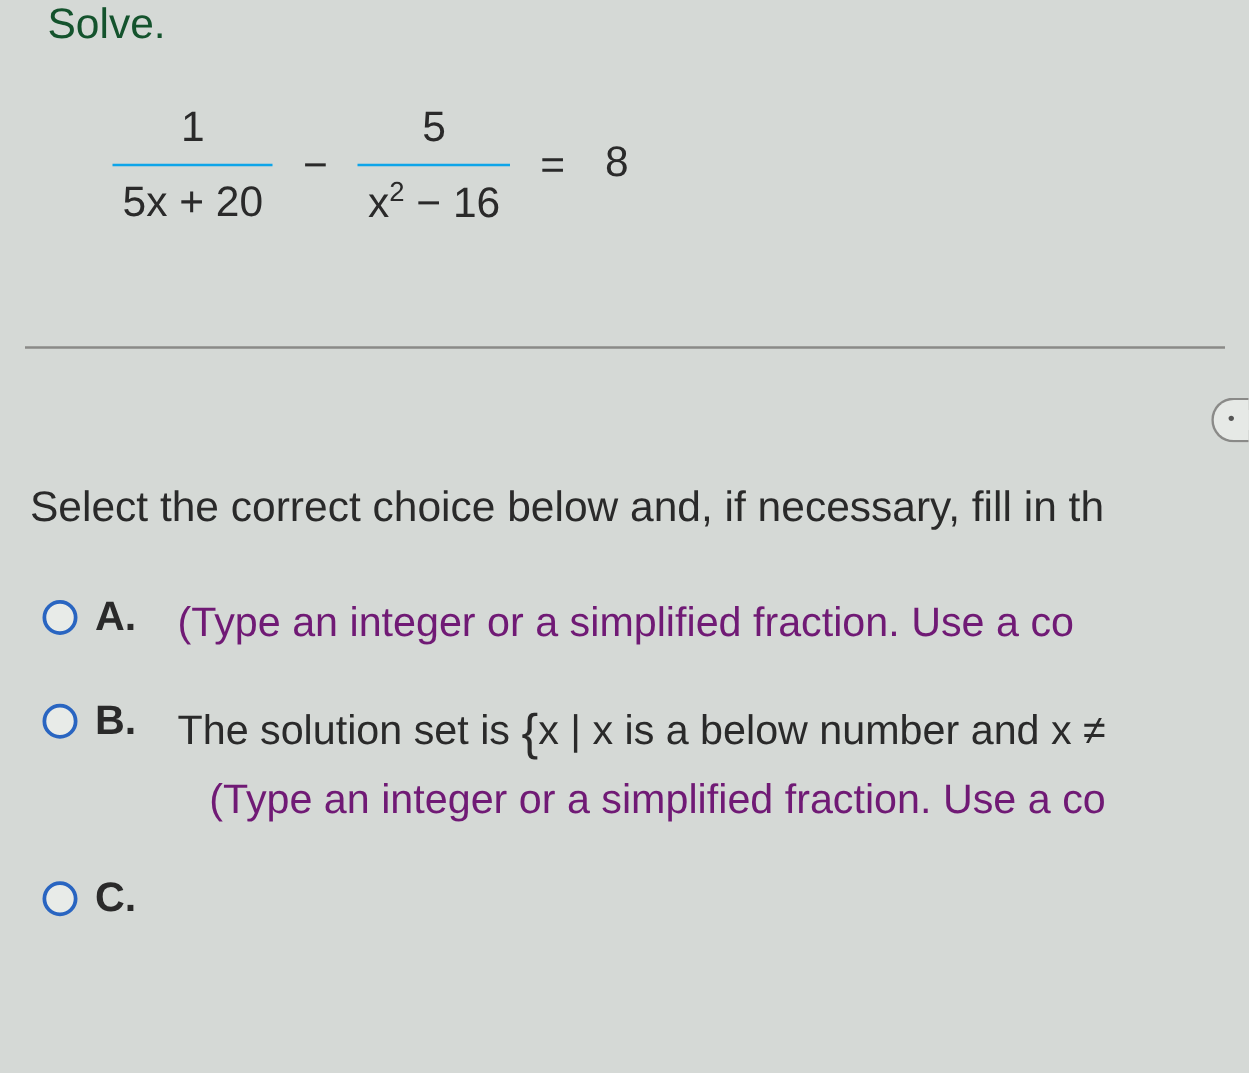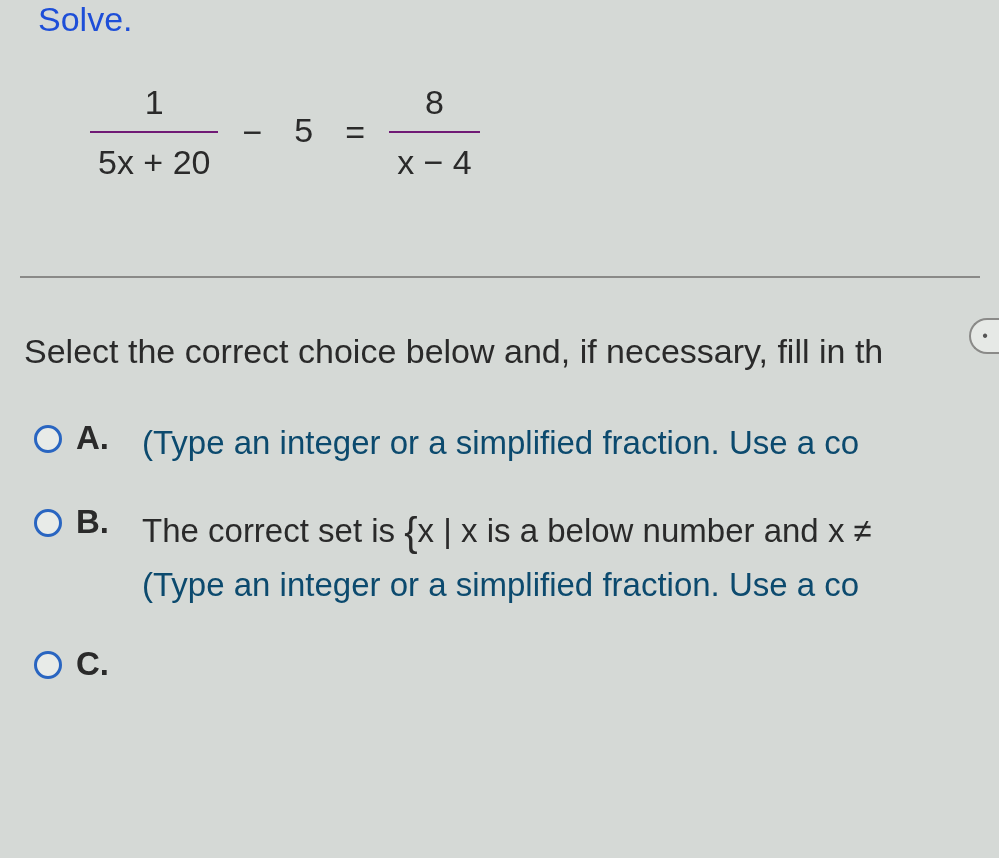--- a/index.html
+++ b/index.html
@@ -11,21 +11,21 @@
       font-family: Arial, Helvetica, sans-serif;
       background: #d5d9d6;
       width: 999px;
       height: 858px;
       overflow: hidden;
       color: #2a2a2a;
       padding: 0 0 0 30px;
     }
     .prompt-title {
       font-size: 34px;
-      color: #1d4ed8;
+      color: #14532d;
       margin-top: 0px;
       margin-bottom: 40px;
       margin-left: 8px;
     }
     .equation-row {
       display: flex;
       align-items: center;
       font-size: 34px;
       color: #2a2a2a;
       margin-left: 60px;
@@ -35,21 +35,21 @@
     .fraction {
       display: inline-flex;
       flex-direction: column;
       align-items: center;
       line-height: 1.4;
     }
     .fraction .num {
       padding: 0 8px 4px 8px;
     }
     .fraction .den {
-      border-top: 2px solid #701a75;
+      border-top: 2px solid #0ea5e9;
       padding: 6px 8px 0 8px;
     }
     .sup {
       font-size: 22px;
       vertical-align: super;
     }
     .op {
       font-size: 34px;
       padding: 0 6px;
     }
@@ -71,21 +71,21 @@
       border-radius: 18px 0 0 18px;
       background: #e6e9e6;
       display:flex;
       align-items:center;
       justify-content:center;
       color:#555;
     }
     .instruction {
       font-size: 34px;
       color: #2a2a2a;
-      margin-top: 54px;
+      margin-top: 108px;
       margin-bottom: 48px;
       margin-left: -6px;
       white-space: nowrap;
     }
     .choices {
       margin-left: 4px;
     }
     .choice {
       display: flex;
       align-items: flex-start;
@@ -107,22 +107,23 @@
       color: #2a2a2a;
       margin-right: 8px;
       min-width: 44px;
     }
     .choice-body {
       font-size: 33px;
       color: #2a2a2a;
       line-height: 1.45;
     }
     .choice-body .line2 {
-      color: #0c4a6e;
+      color: #701a75;
       white-space: nowrap;
+      text-align: right;
     }
     .answer-box {
       display: inline-block;
       width: 48px;
       height: 42px;
       background: #b0c6da;
       border: 1px solid #9ab0c5;
       vertical-align: middle;
       margin: 0 4px;
     }
@@ -140,25 +141,25 @@
 <div class="prompt-title">Solve.</div>
 
 <div class="equation-row">
   <span class="fraction">
     <span class="num">1</span>
     <span class="den">5x + 20</span>
   </span>
   <span class="op">−</span>
   <span class="fraction">
     <span class="num">5</span>
+    <span class="den"><span>x</span><span class="sup">2</span><span> − 16</span></span>
   </span>
   <span class="op">=</span>
   <span class="fraction">
     <span class="num">8</span>
-    <span class="den">x − 4</span>
   </span>
 </div>
 
 <hr class="hr-line">
 <div class="pill">•</div>
 
 <div class="instruction">Select the correct choice below and, if necessary, fill in th</div>
 
 <div class="choices">
 
@@ -168,21 +169,21 @@
     <div class="choice-body">
       <div class="line2">(Type an integer or a simplified fraction. Use a co</div>
     </div>
   </div>
 
   <div class="choice">
     <div class="radio"></div>
     <div class="choice-letter">B.</div>
     <div class="choice-body">
       <div class="nowrap">
-        <span>The correct set is </span><span class="brace">{</span><span>x | x is a below number and x ≠</span>
+        <span>The solution set is </span><span class="brace">{</span><span>x | x is a below number and x ≠</span>
       </div>
       <div class="line2">(Type an integer or a simplified fraction. Use a co</div>
     </div>
   </div>
 
   <div class="choice" style="margin-bottom:0;">
     <div class="radio"></div>
     <div class="choice-letter">C.</div>
   </div>
 

